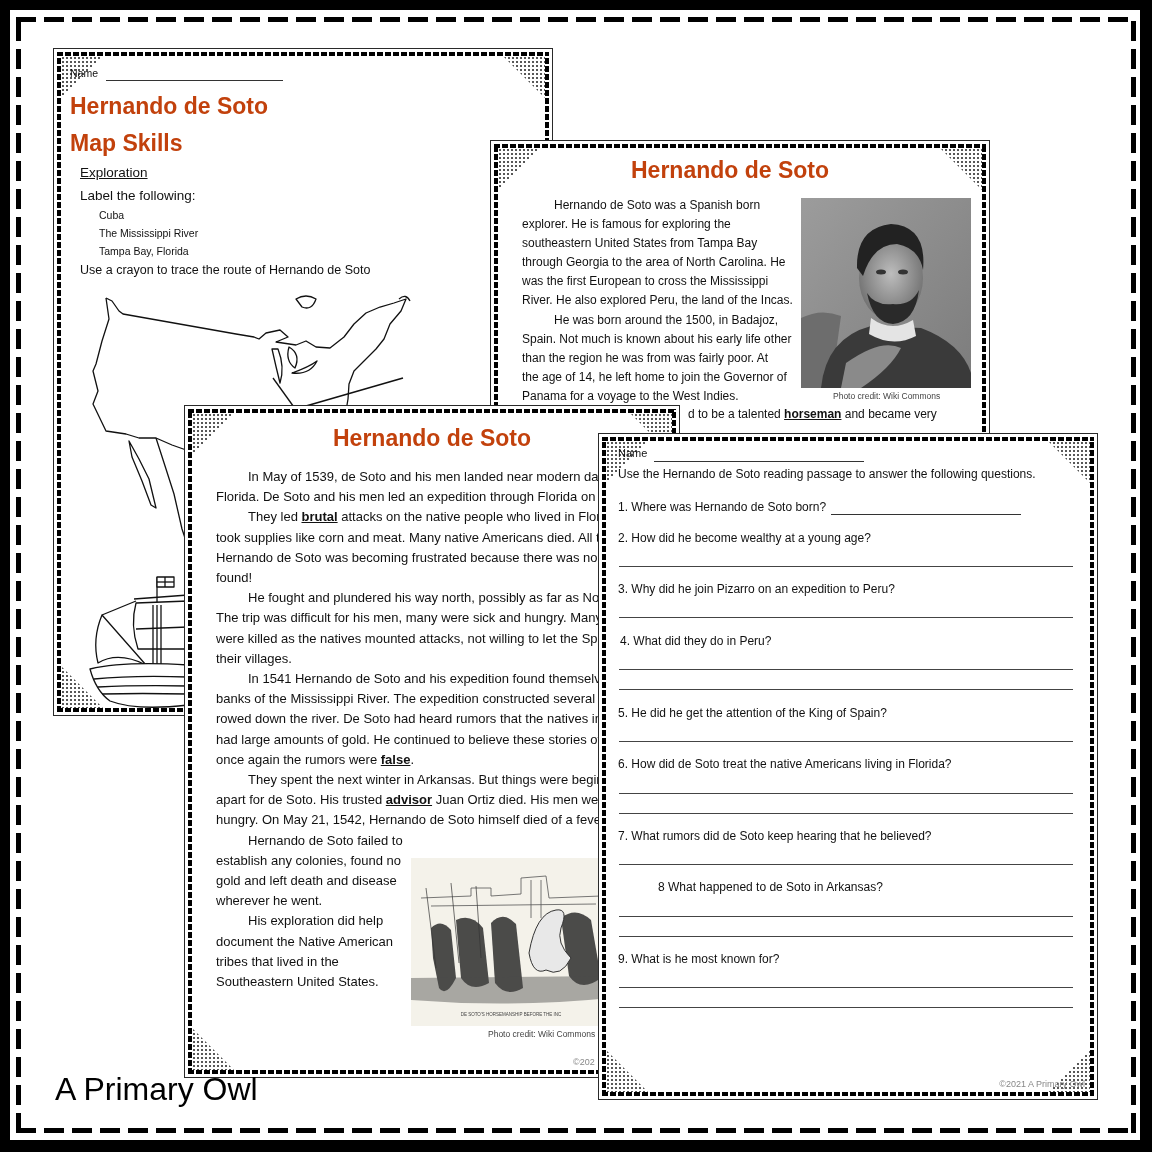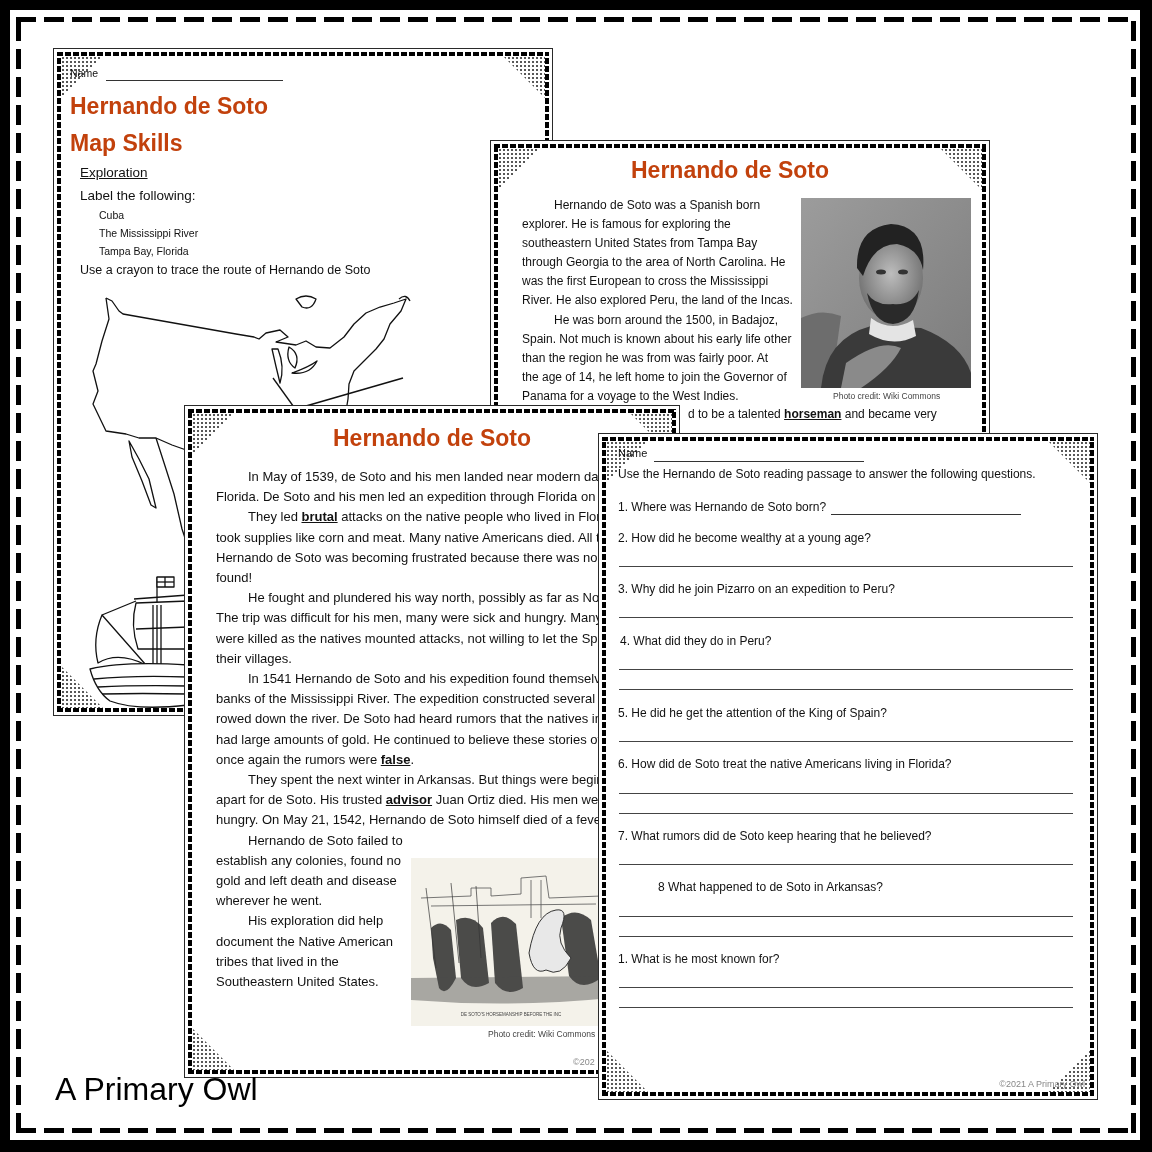--- a/index.html
+++ b/index.html
@@ -233,20 +233,20 @@
   <div class="answer-line" style="top:359px;"></div>
   <div class="answer-line" style="top:379px;"></div>
 
   <div class="abs" style="left:19px;top:395px;">7. What rumors did de Soto keep hearing that he believed?</div>
   <div class="answer-line" style="top:430px;"></div>
 
   <div class="abs" style="left:15px;top:446px;margin-left:44px;">8 What happened to de Soto in Arkansas?</div>
   <div class="answer-line" style="top:482px;"></div>
   <div class="answer-line" style="top:502px;"></div>
 
-  <div class="abs" style="left:19px;top:518px;">1. What is he most known for?</div>
+  <div class="abs" style="left:19px;top:518px;">9. What is he most known for?</div>
   <div class="answer-line" style="top:553px;"></div>
   <div class="answer-line" style="top:573px;"></div>
 
   <div class="abs" style="right:12px;top:645px;font-size:9px;color:#888;">©2021 A Primary Owl</div>
 </div>
 
 <div class="brand">A Primary Owl</div>
 
 </body></html>

